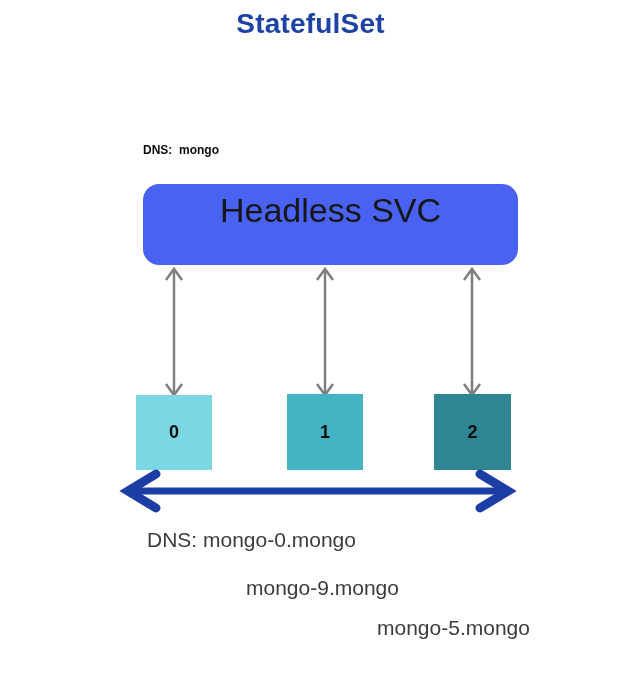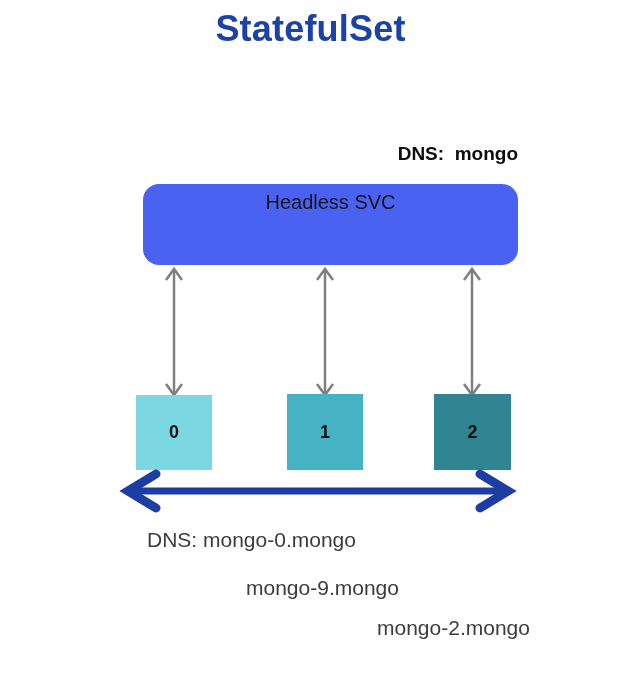--- a/index.html
+++ b/index.html
@@ -10,48 +10,48 @@
     background: #ffffff;
     font-family: "Liberation Sans", "DejaVu Sans", sans-serif;
     overflow: hidden;
   }
   .title {
     position: absolute;
     top: 8px;
     left: 0;
     width: 621px;
     text-align: center;
-    font-size: 36px;
+    font-size: 28px;
     font-weight: 700;
     letter-spacing: 0.2px;
   }
   .dns-heading {
     position: absolute;
     top: 143px;
     left: 143px;
     width: 375px;
-    text-align: right;
-    font-size: 19px;
+    text-align: left;
+    font-size: 12px;
     font-weight: 700;
     color: #0d0d0d;
     white-space: pre;
   }
   .svc-box {
     position: absolute;
     left: 143px;
     top: 184px;
     width: 375px;
     height: 81px;
     border-radius: 16px;
     box-sizing: border-box;
     padding-top: 7px;
     text-align: center;
   }
   .svc-label {
-    font-size: 20px;
+    font-size: 34px;
     font-weight: 400;
     color: #161616;
   }
   .connector {
     position: absolute;
     top: 266px;
     width: 24px;
     height: 132px;
   }
   .connector.c0 { left: 162px; }
@@ -133,15 +133,15 @@
   <svg class="scale-arrow" viewBox="0 0 404 44">
     <line x1="14" y1="22" x2="390" y2="22" fill="none" stroke-width="7" stroke="#1c3da3"></line>
     <path d="M40 5 L12 22 L40 39" fill="none" stroke-width="9" stroke-linejoin="miter" stroke-linecap="round" stroke="#1c3da3"></path>
     <path d="M364 5 L392 22 L364 39" fill="none" stroke-width="9" stroke-linejoin="miter" stroke-linecap="round" stroke="#1c3da3"></path>
   </svg>
 
   <div class="dns-record r0" style="color: rgb(60, 60, 60); margin-left: 40px;">DNS: mongo-0.mongo</div>
 
   <div class="dns-record r1" style="color: rgb(60, 60, 60);">mongo-9.mongo</div>
 
-  <div class="dns-record r2" style="color: rgb(60, 60, 60);">mongo-2.mongo</div>
+  <div class="dns-record r2" style="color: rgb(60, 60, 60);">mongo-5.mongo</div>
 
 </div>
 
 </body></html>

